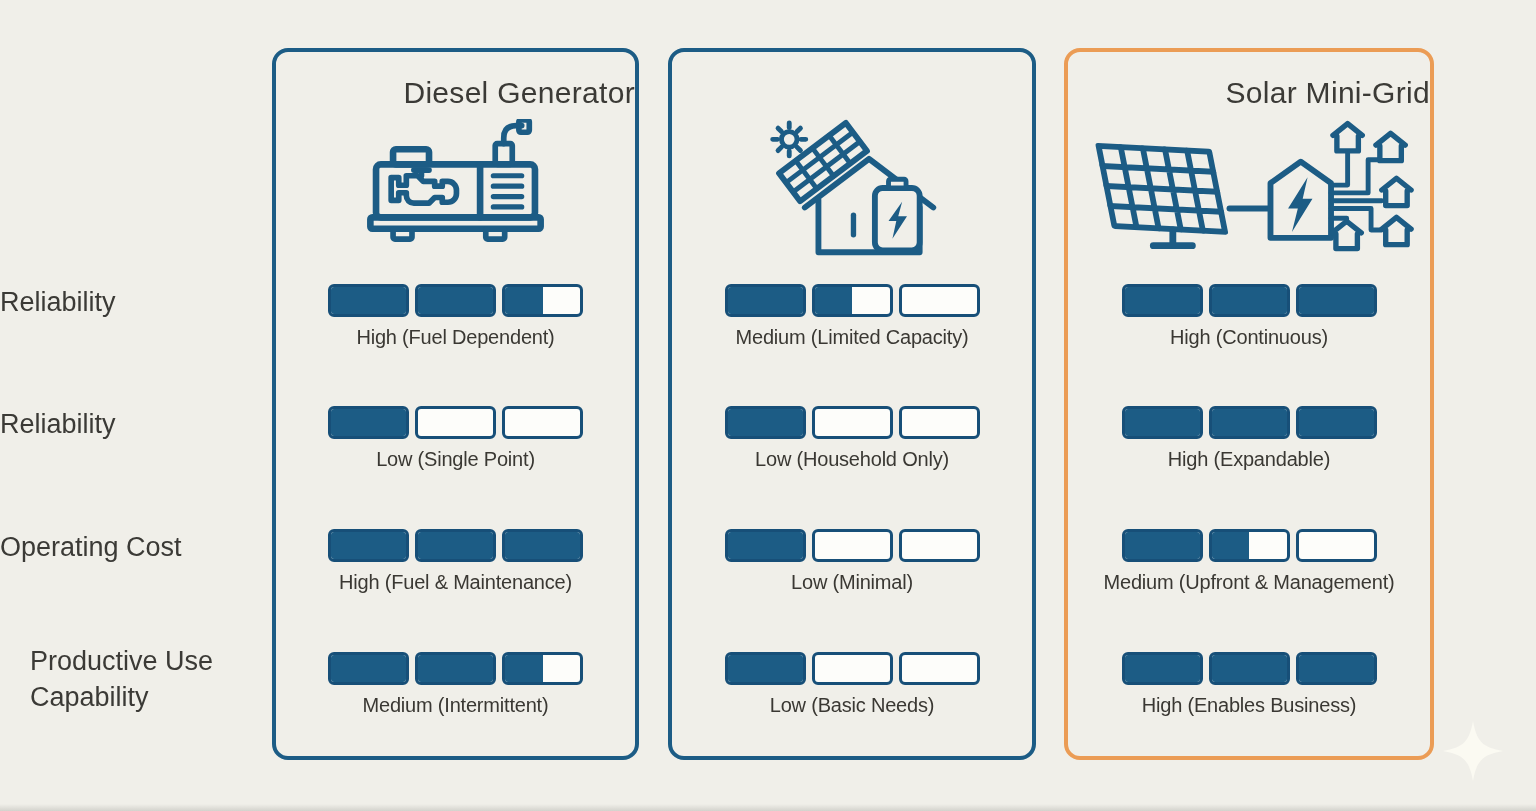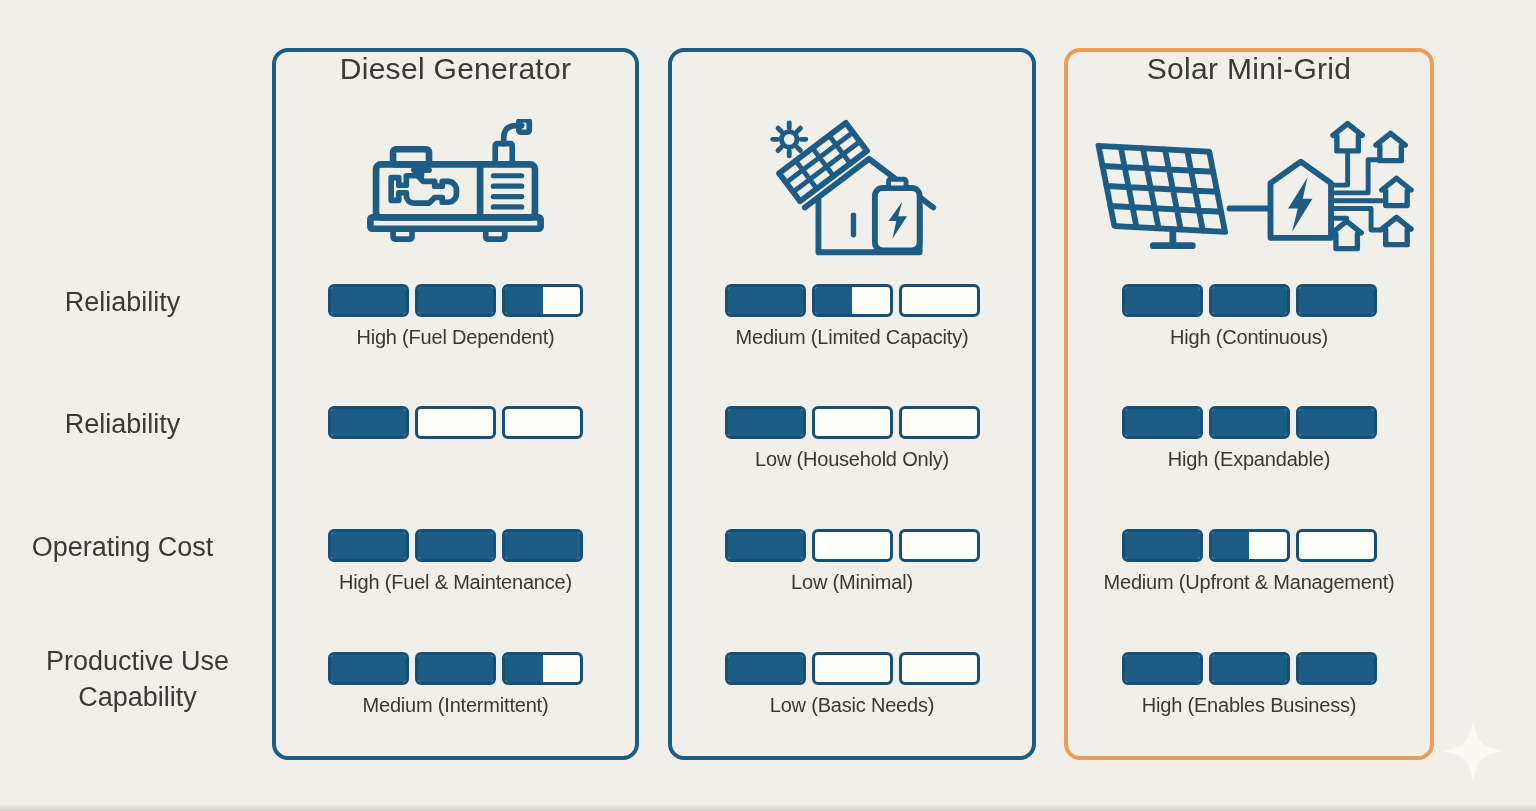--- a/index.html
+++ b/index.html
@@ -1,29 +1,29 @@
 <!DOCTYPE html>
 <html style="--background: #f0efe9; --blue: #1c5c85; --blue-dark: #174f78; --orange: #f2a566; --orange-border: #eb9c55; --seg-empty: #fdfdfa; --text: #3b3a36; --caption: #3a3833; --sparkle: #fbfaf2;"><head>
 <meta charset="utf-8">
 <style>
   html,body{margin:0;padding:0;}
   body{font-family:"Liberation Sans","DejaVu Sans",sans-serif;}
   .stage{position:relative;width:1536px;height:811px;background:var(--background,#f0efe9);overflow:hidden;}
 
   
-  .criterion{position:absolute;left:0;width:245px;text-align:center;
+  .criterion{position:absolute;left:0;width:245px;text-align:left;
     font-size:27px;color:var(--text,#3b3a36);transform:translateY(-50%);line-height:36px;}
 
   
   .card{position:absolute;top:48px;height:712px;box-sizing:border-box;
     border:4.5px solid var(--blue,#1c5c85);border-radius:16px;background:transparent;}
   .card--orange{border-color:var(--orange-border,#eb9c55);}
   .card--orange .seg-fill{background:var(--orange,#f2a566);}
   .card .seg-fill{background:var(--blue,#1c5c85);}
-  .card-title{text-align:center;font-size:30px;letter-spacing:.3px;
+  .card-title{padding-top:24px;text-align:right;font-size:30px;letter-spacing:.3px;
     color:var(--text,#3b3a36);}
   .icon-wrap{position:absolute;top:64px;left:0;width:100%;height:146px;
     display:flex;align-items:center;justify-content:center;}
 
   
   .rating{position:absolute;left:0;width:100%;text-align:center;}
   .bar{display:flex;gap:6px;justify-content:center;}
   .seg{width:81px;height:33px;box-sizing:border-box;border:3.5px solid var(--blue-dark,#174f78);
     border-radius:6px;background:var(--seg-empty,#fdfdfa);overflow:hidden;}
   .seg-fill{height:100%;width:0;}
@@ -87,20 +87,21 @@
         <div class="seg">
             <div class="seg-fill" style="width: 100%;"></div>
           </div>
         <div class="seg">
             <div class="seg-fill" style="width: 0%;"></div>
           </div>
         <div class="seg">
             <div class="seg-fill" style="width: 0%;"></div>
           </div>
       </div>
+      <div class="caption">Low (Single Point)</div>
     </div>
     <div class="rating" style="top:477px">
       <div class="bar">
         <div class="seg">
             <div class="seg-fill" style="width: 100%;"></div>
           </div>
         <div class="seg">
             <div class="seg-fill" style="width: 100%;"></div>
           </div>
         <div class="seg">

